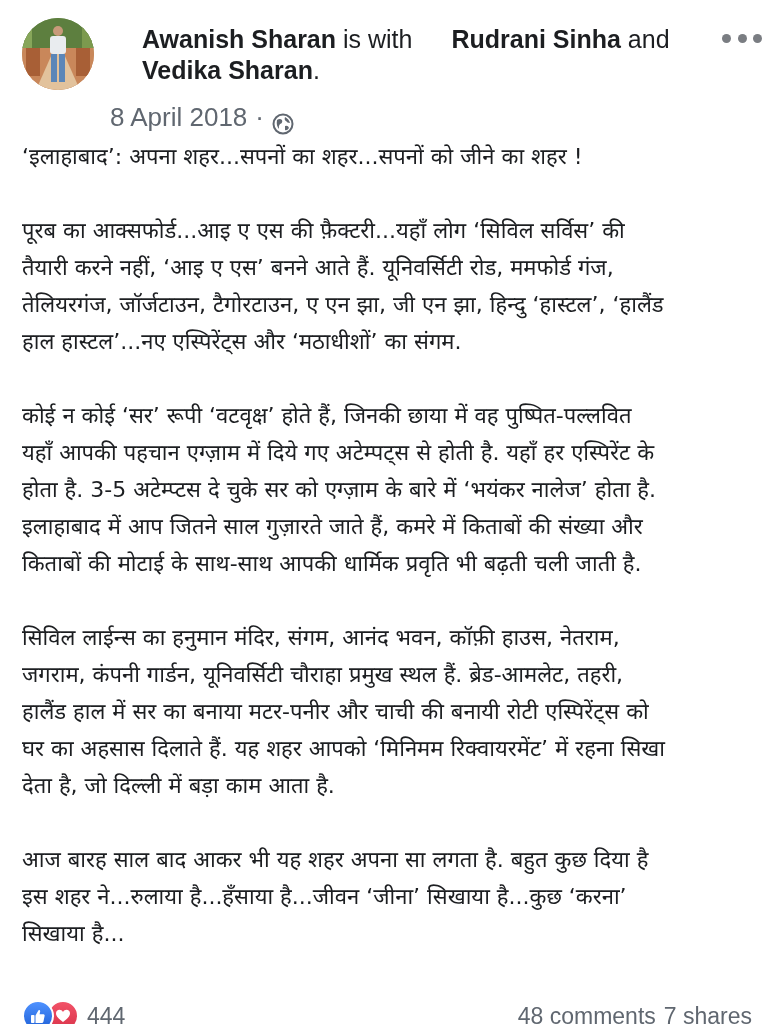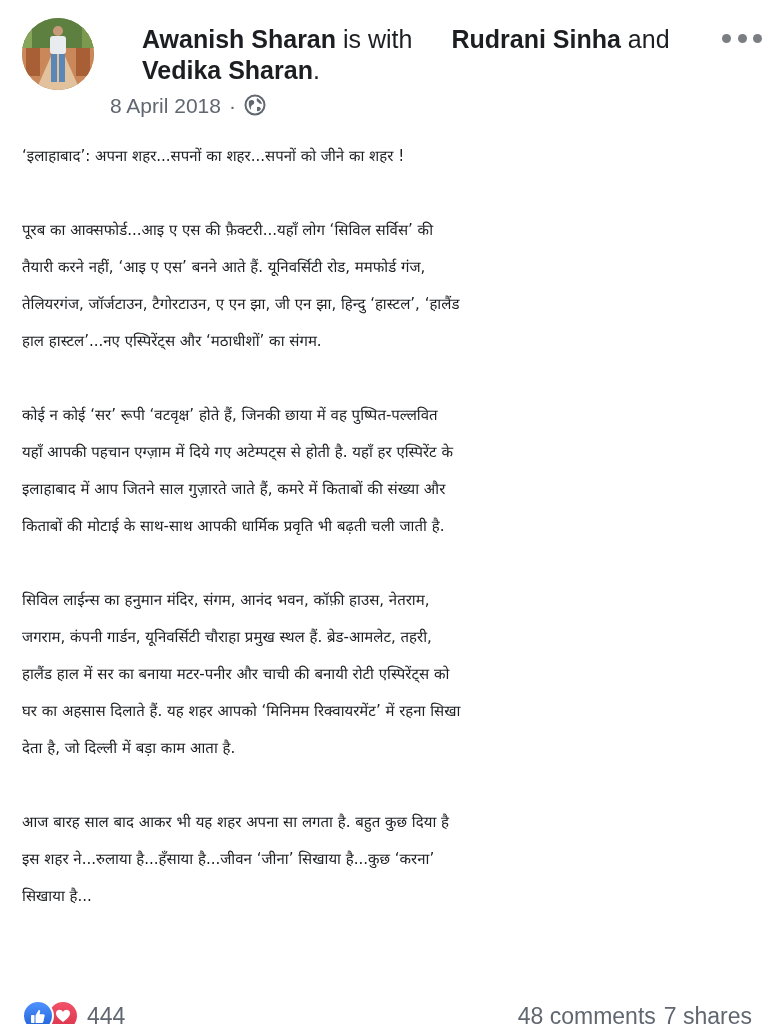--- a/index.html
+++ b/index.html
@@ -39,25 +39,25 @@
       top: 6px;
       width: 590px;
       font-size: 25px;
       line-height: 31px;
       color: #1c1e21;
     }
     .header-text b { font-weight: bold; margin-left: 32px; }
     .meta {
       position: absolute;
       left: 88px;
-      top: 76px;
-      font-size: 21px;
+      top: 84px;
+      font-size: 26px;
       color: #606770;
       display: flex;
-      align-items: flex-start;
+      align-items: flex-end;
       gap: 8px;
     }
     .globe { display: inline-block; width: 22px; height: 22px; }
     .more-button {
       position: absolute;
       right: 0px;
       top: 10px;
       width: 40px;
       height: 20px;
       display: flex;
@@ -70,21 +70,21 @@
       height: 9px;
       border-radius: 50%;
       background: #7a7d82;
     }
     .post-body {
       position: absolute;
       left: 22px;
       top: 138px;
       width: 740px;
       font-family: "DejaVu Sans", "Liberation Sans", sans-serif;
-      font-size: 15px;
+      font-size: 22px;
       line-height: 37px;
       color: #1c1e21;
     }
     .post-body p {
       margin: 0 0 37px 0;
       white-space: normal;
     }
     .post-body p .ln { display: block; white-space: nowrap; }
     .footer {
       position: absolute;
@@ -167,20 +167,21 @@
   </p>
   <p>
     <span class="ln">पूरब का आक्सफोर्ड...आइ ए एस की फ़ैक्टरी...यहाँ लोग ‘सिविल सर्विस’ की</span>
     <span class="ln">तैयारी करने नहीं, ‘आइ ए एस’ बनने आते हैं. यूनिवर्सिटी रोड, ममफोर्ड गंज,</span>
     <span class="ln">तेलियरगंज, जॉर्जटाउन, टैगोरटाउन, ए एन झा, जी एन झा, हिन्दु ‘हास्टल’, ‘हालैंड</span>
     <span class="ln">हाल हास्टल’...नए एस्पिरेंट्स और ‘मठाधीशों’ का संगम.</span>
   </p>
   <p>
     <span class="ln">कोई न कोई ‘सर’ रूपी ‘वटवृक्ष’ होते हैं, जिनकी छाया में वह पुष्पित-पल्लवित</span>
     <span class="ln">यहाँ आपकी पहचान एग्ज़ाम में दिये गए अटेम्पट्स से होती है. यहाँ हर एस्पिरेंट के</span>
+    <span class="ln">होता है. 3-5 अटेम्प्टस दे चुके सर को एग्ज़ाम के बारे में ‘भयंकर नालेज’ होता है.</span>
     <span class="ln">इलाहाबाद में आप जितने साल गुज़ारते जाते हैं, कमरे में किताबों की संख्या और</span>
     <span class="ln">किताबों की मोटाई के साथ-साथ आपकी धार्मिक प्रवृति भी बढ़ती चली जाती है.</span>
   </p>
   <p>
     <span class="ln">सिविल लाईन्स का हनुमान मंदिर, संगम, आनंद भवन, कॉफ़ी हाउस, नेतराम,</span>
     <span class="ln">जगराम, कंपनी गार्डन, यूनिवर्सिटी चौराहा प्रमुख स्थल हैं. ब्रेड-आमलेट, तहरी,</span>
     <span class="ln">हालैंड हाल में सर का बनाया मटर-पनीर और चाची की बनायी रोटी एस्पिरेंट्स को</span>
     <span class="ln">घर का अहसास दिलाते हैं. यह शहर आपको ‘मिनिमम रिक्वायरमेंट’ में रहना सिखा</span>
     <span class="ln">देता है, जो दिल्ली में बड़ा काम आता है.</span>
   </p>

